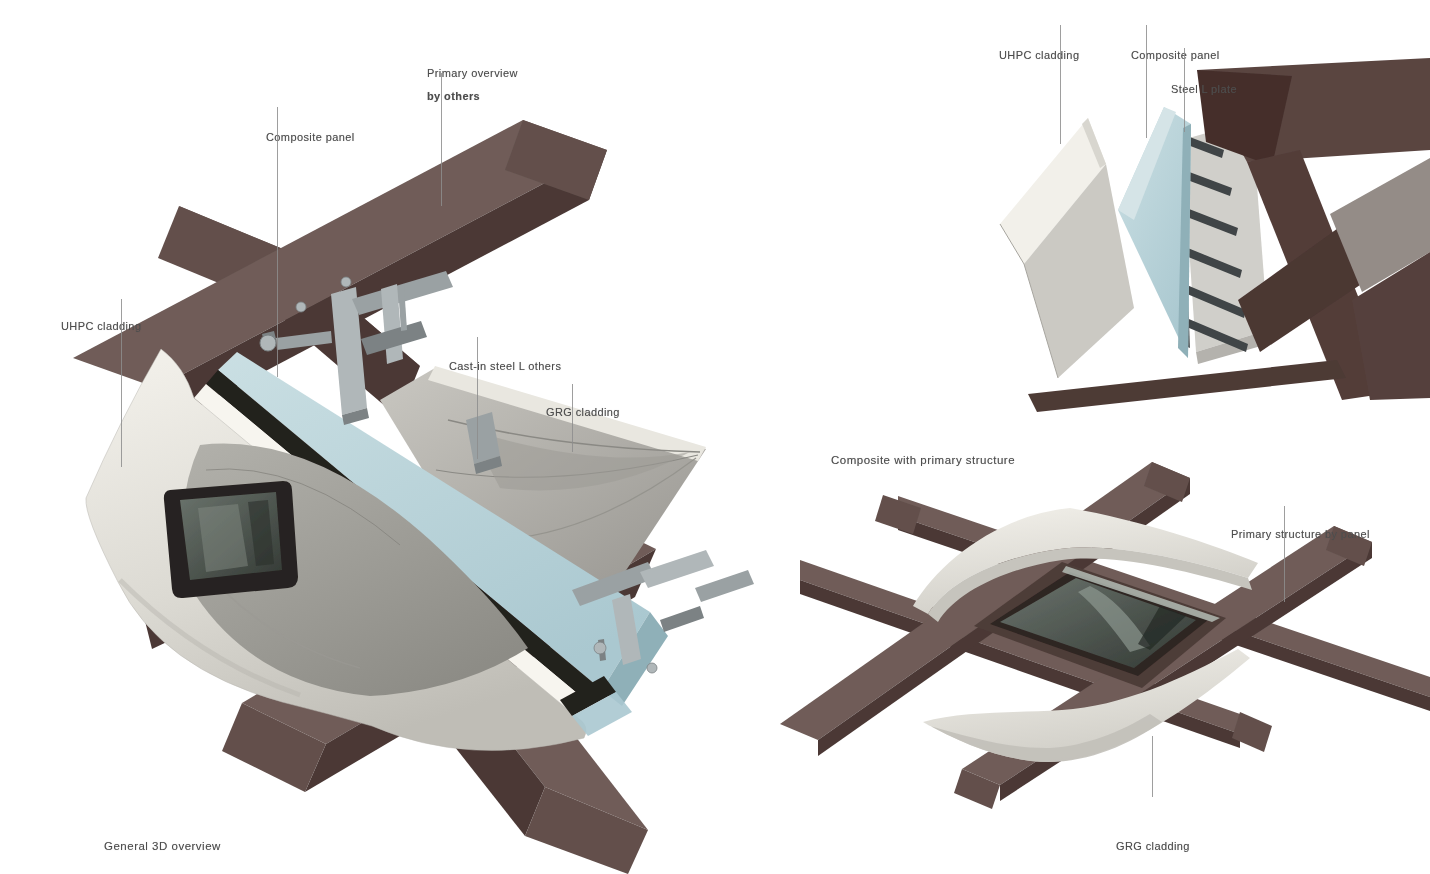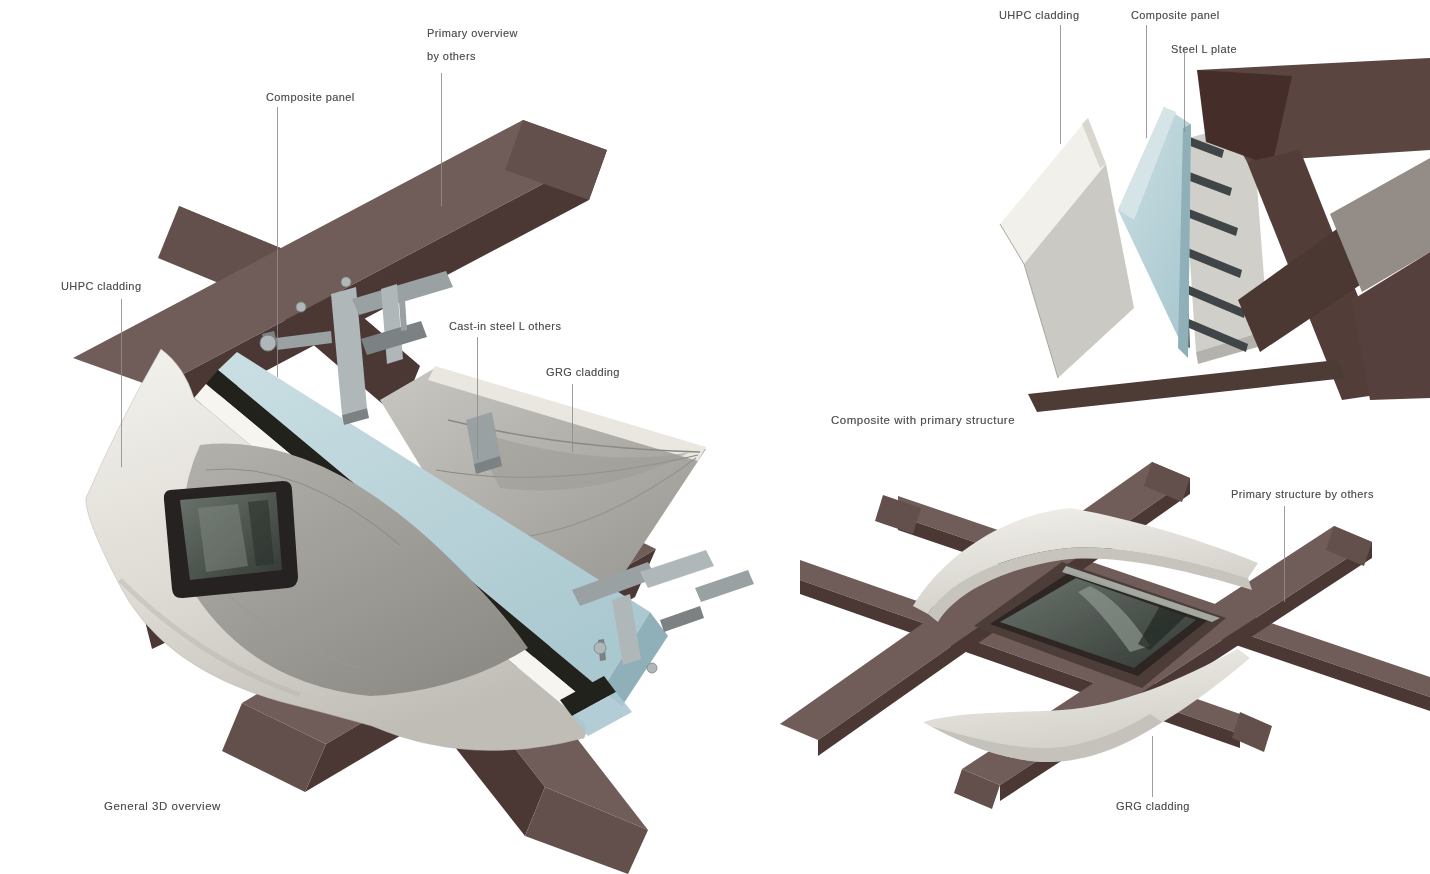--- a/index.html
+++ b/index.html
@@ -1,23 +1,23 @@
 <!DOCTYPE html>
 <html style="--background: #ffffff; --label-text: #4c4c4c; --leader-line: #8d8d8d; --beam-top: #6f5c58; --beam-side: #4b3936; --beam-dark: #3a2b28; --beam-cap: #63504c; --uhpc-light: #f3f1eb; --uhpc-mid: #dcdad3; --uhpc-shadow: #bfbdb6; --composite-light: #cadfe3; --composite-mid: #aac8d0; --composite-dark: #8fb0b8; --grg-light: #dedcd5; --grg-mid: #bdbbb4; --grg-dark: #989691; --steel-light: #b0b7b9; --steel-mid: #9aa1a3; --steel-dark: #7b8284; --glazing-frame: #262220; --glazing-dark: #343a35; --glazing-light: #828a82;"><head>
 <meta charset="utf-8">
 <style>
   html,body{margin:0;padding:0;background:#fff;}
   #stage{position:relative;width:1430px;height:874px;background:var(--background,#fff);overflow:hidden;
          font-family:"Liberation Sans",sans-serif;}
   #render-svg{position:absolute;left:0;top:0;}
   .lbl{position:absolute;font-size:11px;line-height:14px;color:var(--label-text);
-       letter-spacing:.4px;white-space:nowrap;text-shadow:0 0 .7px rgba(90,90,90,.45);}
+       letter-spacing:.4px;white-space:nowrap;text-shadow:0 0 .7px rgba(90,90,90,.45);margin-top:40px;}
   .caption{font-size:11.5px;letter-spacing:.5px;}
   .leader{position:absolute;width:1px;background:var(--leader-line);opacity:.85;}
-  .lbl-two .line2{margin-top:9px;}
+  .lbl-two .line2{margin-top:9px;font-weight:bold;}
 </style>
 </head>
 <body>
 
 <div id="stage">
 
 <svg id="render-svg" width="1430" height="874" viewBox="0 0 1430 874">
   <defs>
     <filter id="soft" x="-5%" y="-5%" width="110%" height="110%">
       <feGaussianBlur stdDeviation="0.55"></feGaussianBlur>
@@ -270,19 +270,19 @@
   <div class="leader" style="left:1060px;top:25px;height:119px"></div>
 
   <div class="lbl" style="left:1131px;top:8px">Composite panel</div>
   <div class="leader" style="left:1146px;top:25px;height:113px"></div>
 
   <div class="lbl" style="left:1171px;top:42px">Steel L plate</div>
   <div class="leader" style="left:1184px;top:48px;height:84px"></div>
 
   <div class="lbl caption" style="left:831px;top:413px">Composite with primary structure</div>
 
-  <div class="lbl" style="left:1231px;top:487px">Primary structure by others</div>
+  <div class="lbl" style="left:1231px;top:487px">Primary structure by panel</div>
   <div class="leader" style="left:1284px;top:506px;height:96px"></div>
 
   <div class="lbl" style="left:1116px;top:799px">GRG cladding</div>
   <div class="leader" style="left:1152px;top:736px;height:61px"></div>
 
 </div>
 
 </body></html>

